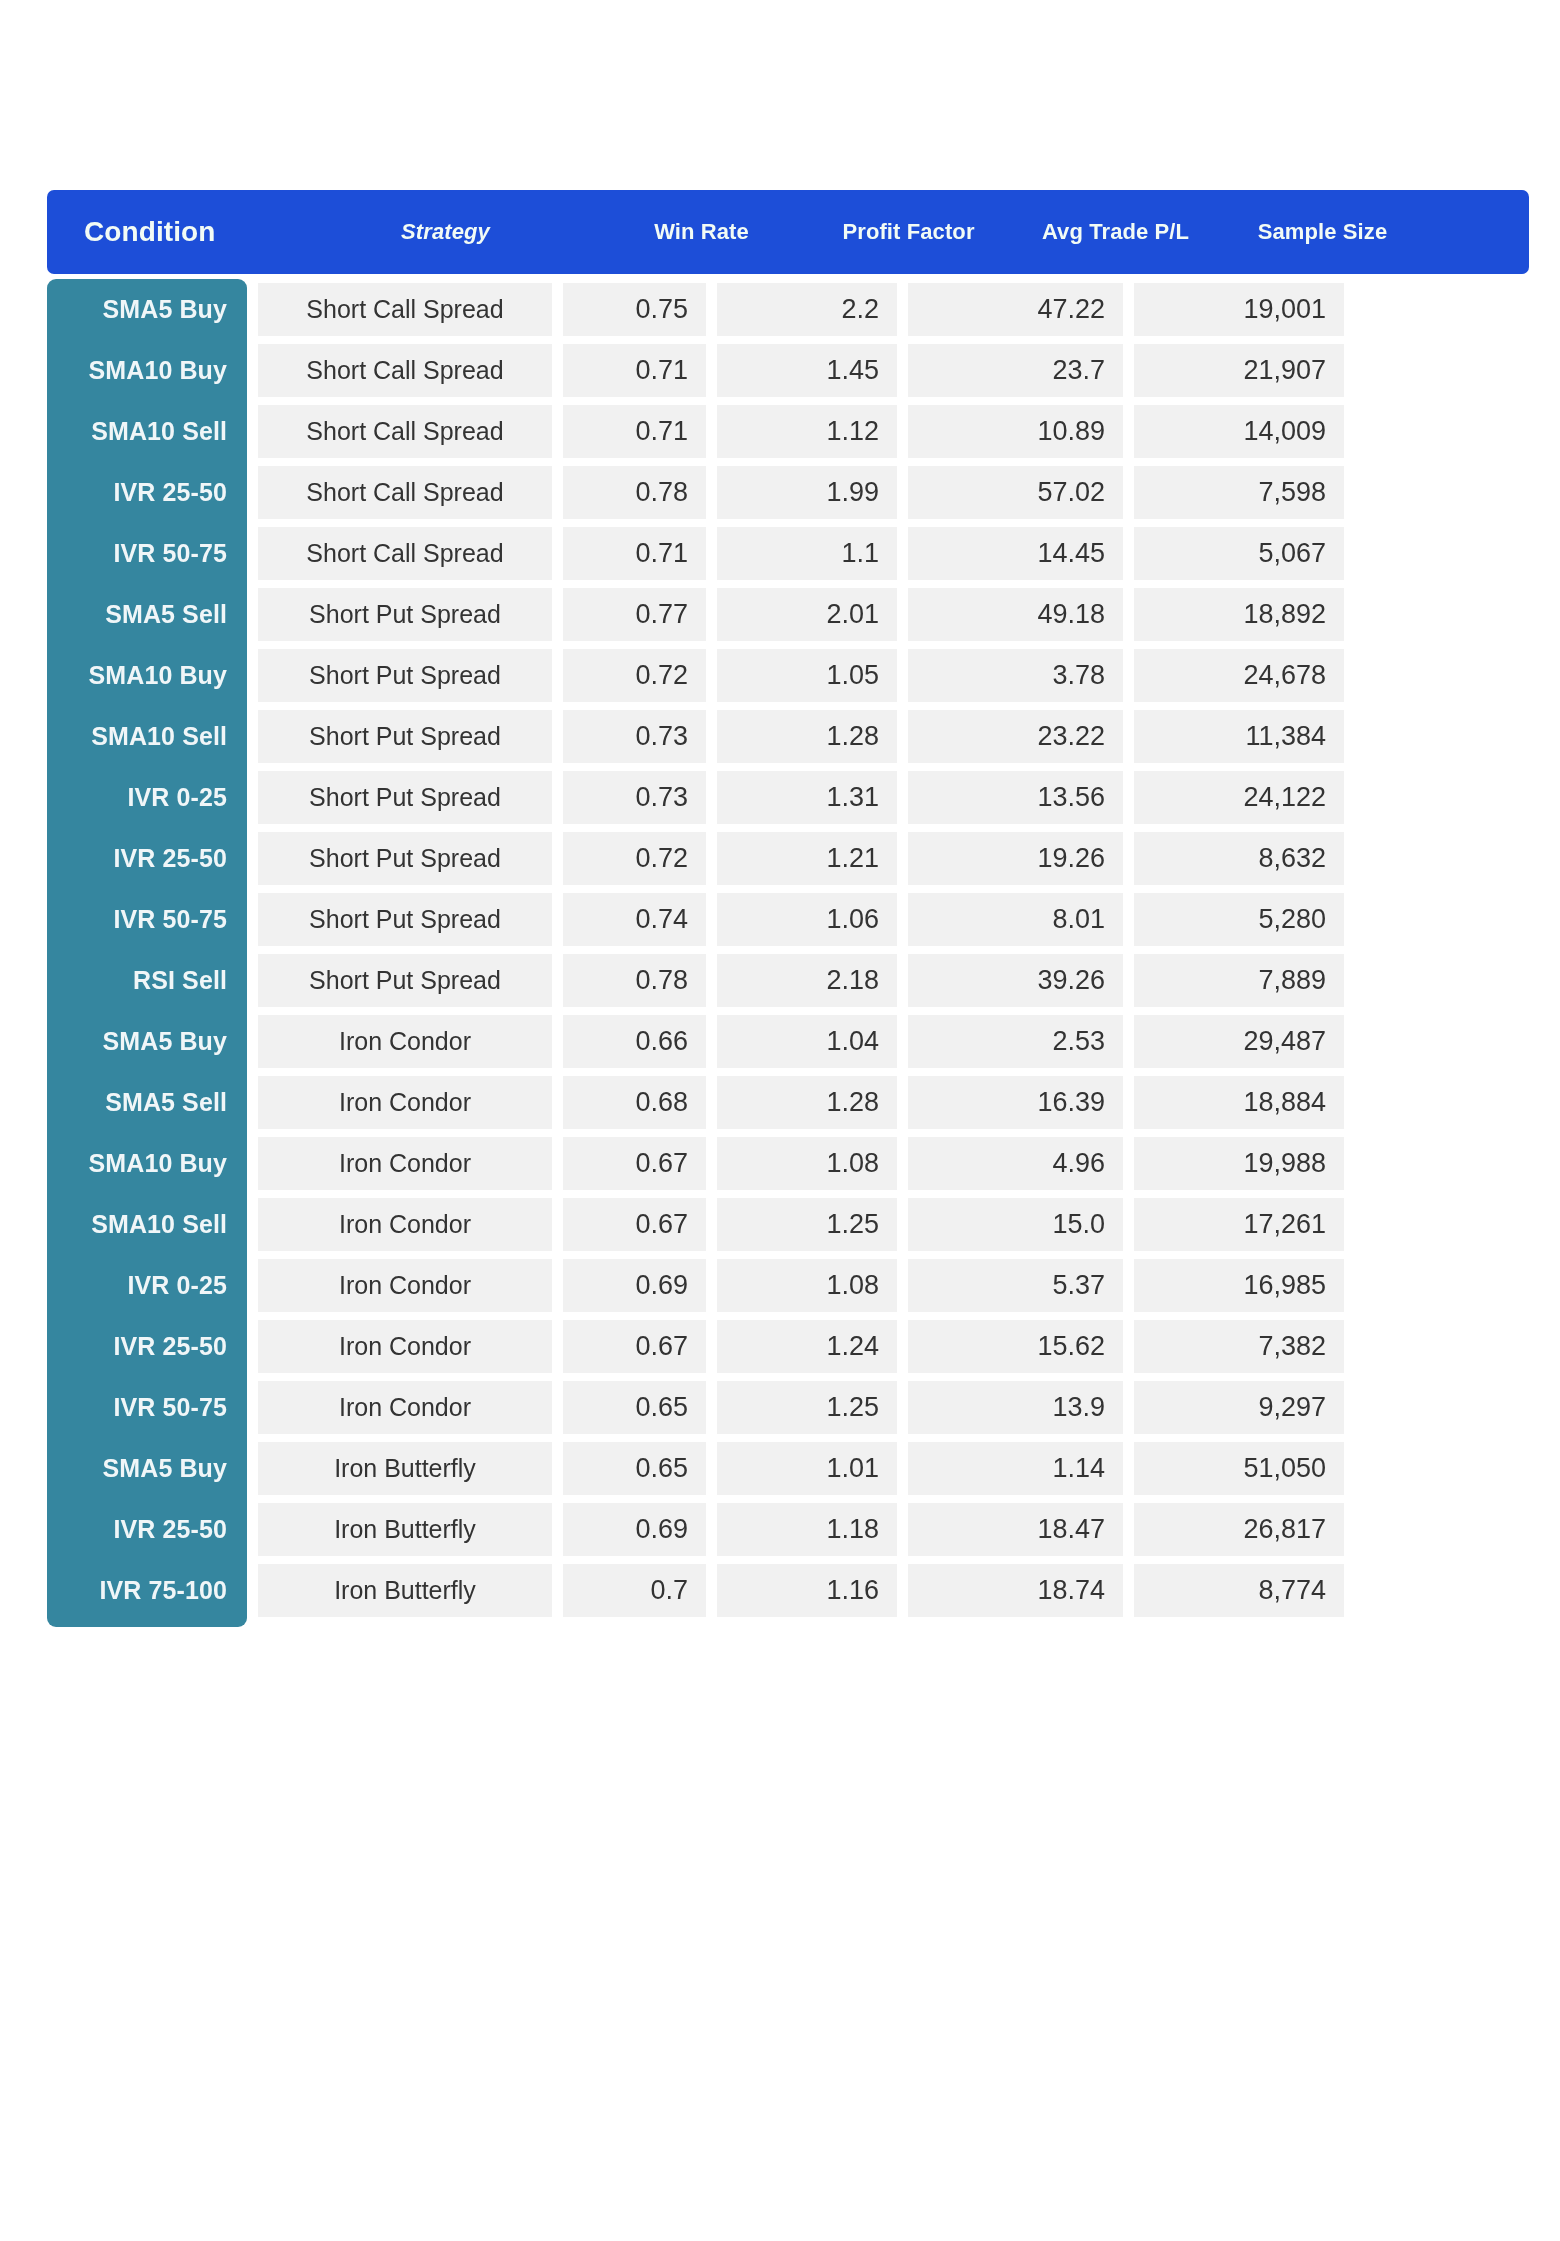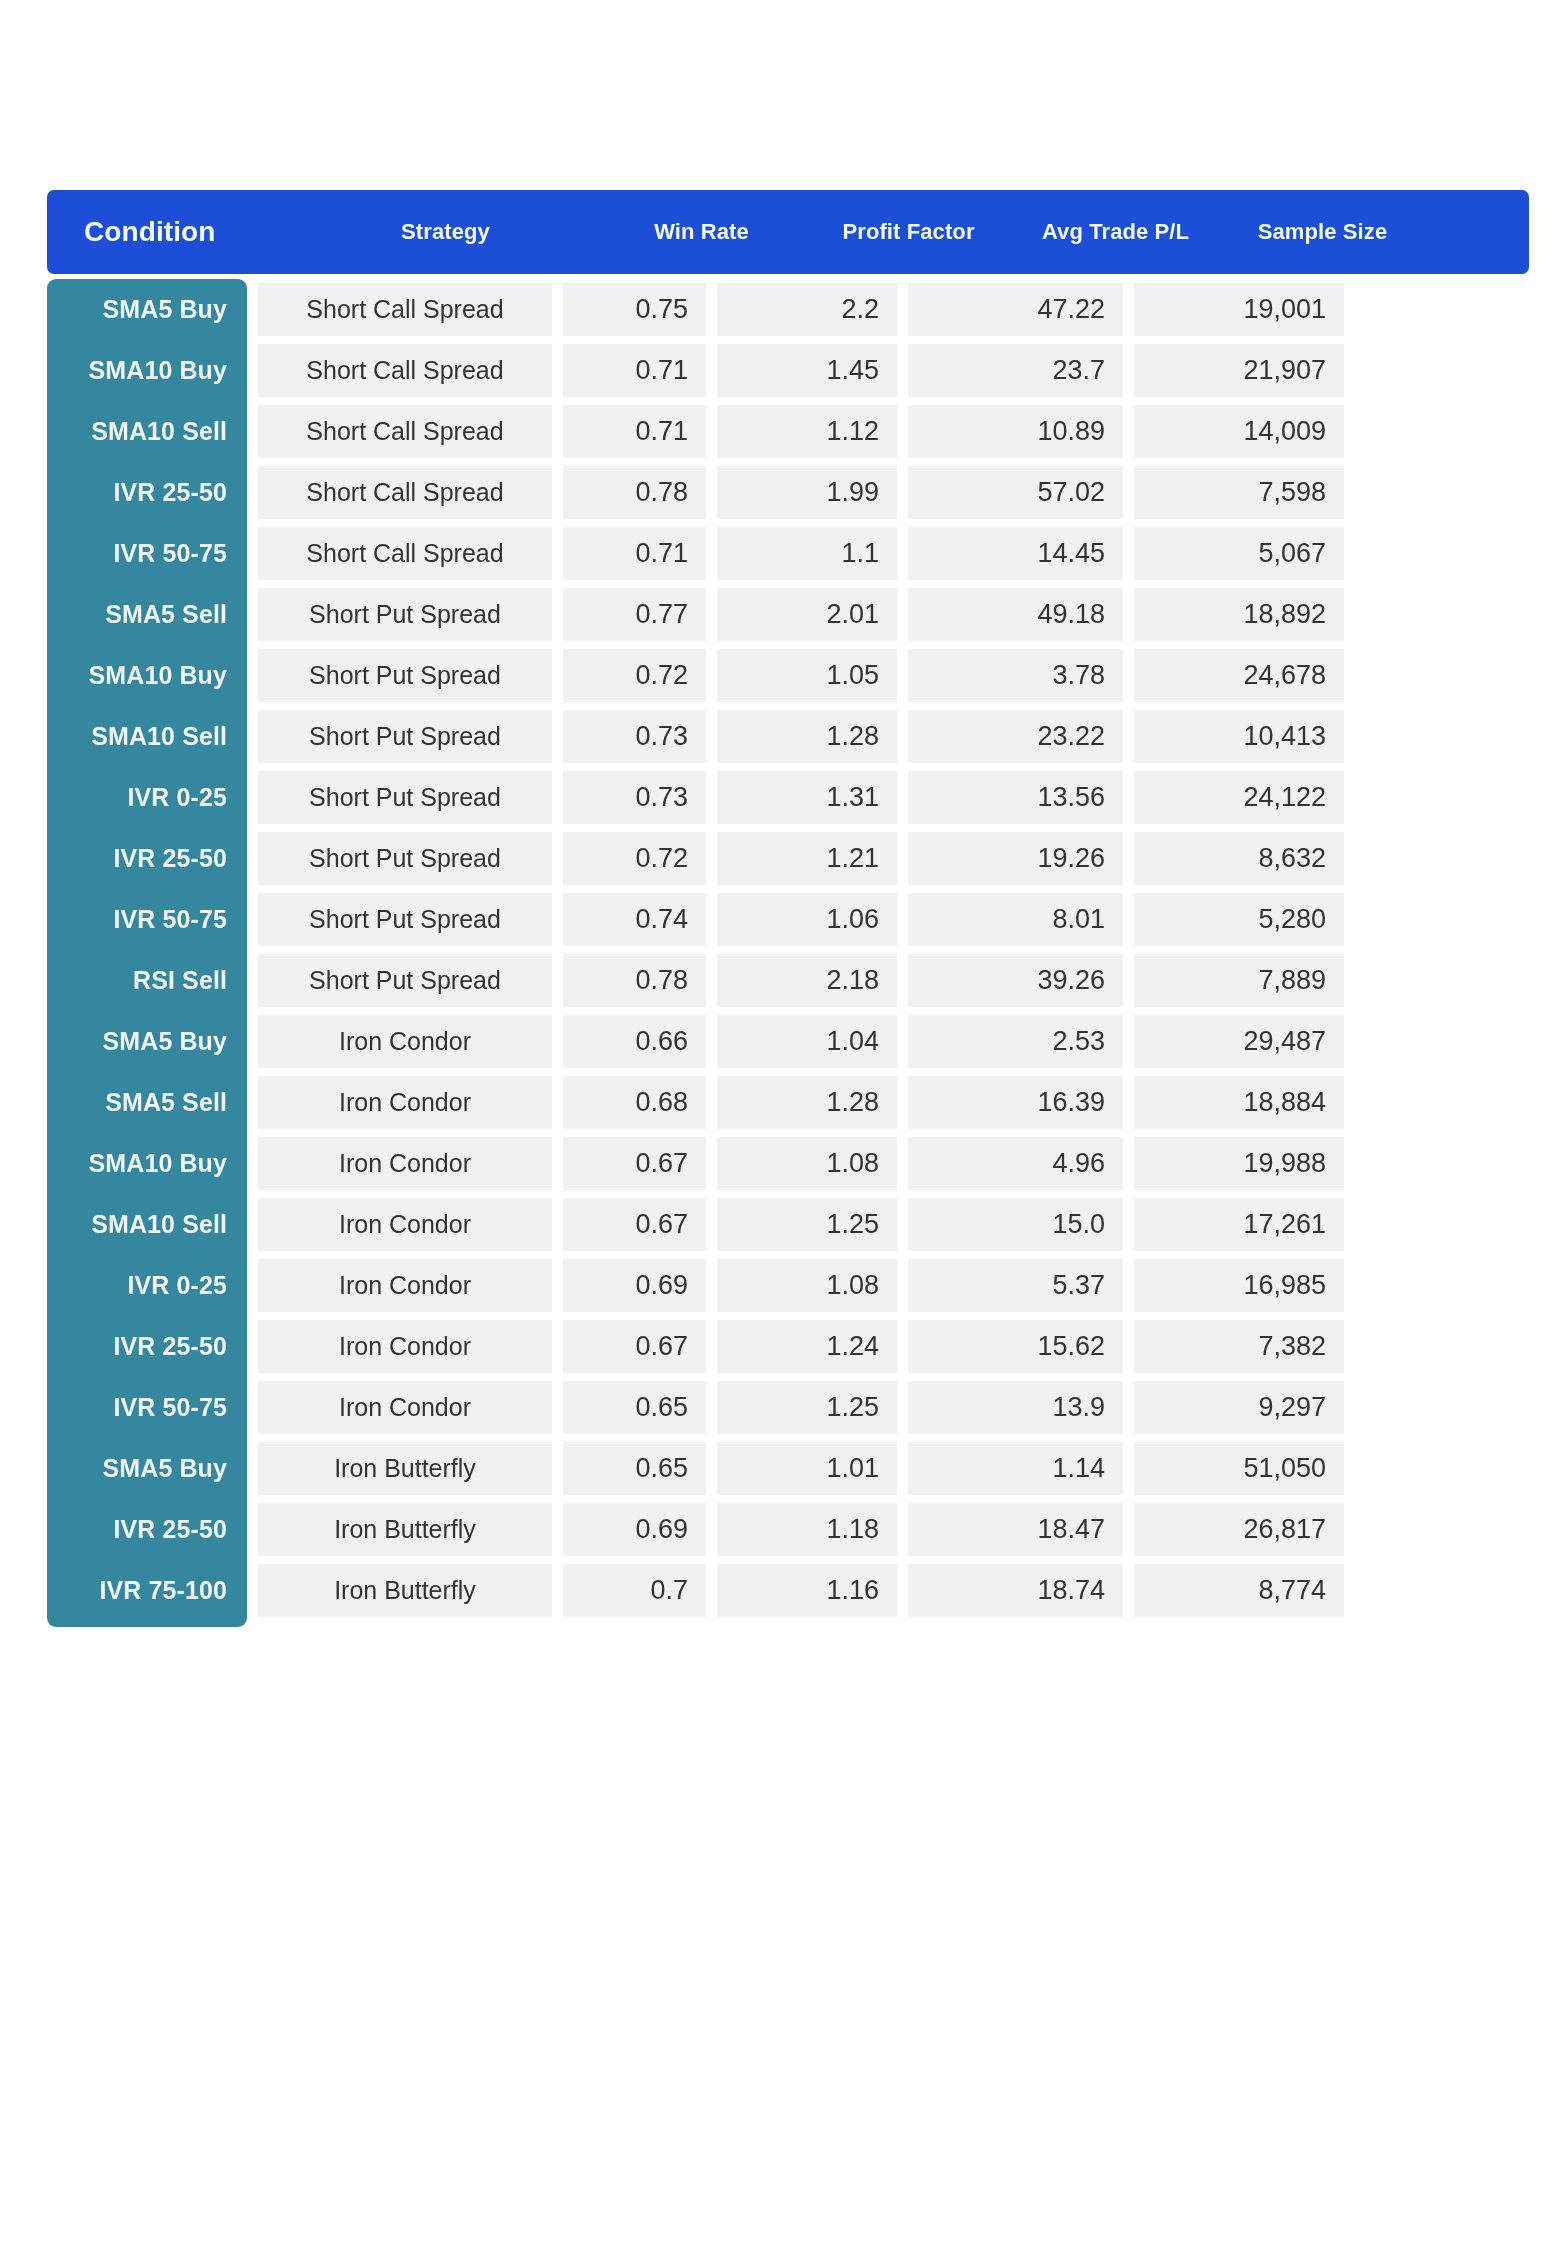--- a/index.html
+++ b/index.html
@@ -72,21 +72,21 @@
     letter-spacing: 0.1px;
     box-sizing: border-box;
     white-space: nowrap;
   }
   .th-condition {
     width: 246px;
     font-size: 28px;
     text-align: left;
     padding-left: 37px;
   }
-  .th-strategy  { width: 305px; text-align: center; }
+  .th-strategy  { width: 305px; text-align: center; font-style: italic; }
   .th-num       { width: 207px; text-align: center; }
   .th-num.wide  { width: 207px; }
 
   
   .tbody {
     position: relative;
     padding-top: 5px;
   }
 
   
@@ -228,21 +228,21 @@
           <div class="cell cell-num c-pf">1.05</div>
           <div class="cell cell-num c-pl">3.78</div>
           <div class="cell cell-num c-ss">24,678</div>
         </div>
         <div class="row">
           <div class="cell cell-condition">SMA10 Sell</div>
           <div class="cell cell-strategy">Short Put Spread</div>
           <div class="cell cell-num c-win">0.73</div>
           <div class="cell cell-num c-pf">1.28</div>
           <div class="cell cell-num c-pl">23.22</div>
-          <div class="cell cell-num c-ss">10,413</div>
+          <div class="cell cell-num c-ss">11,384</div>
         </div>
         <div class="row">
           <div class="cell cell-condition">IVR 0-25</div>
           <div class="cell cell-strategy">Short Put Spread</div>
           <div class="cell cell-num c-win">0.73</div>
           <div class="cell cell-num c-pf">1.31</div>
           <div class="cell cell-num c-pl">13.56</div>
           <div class="cell cell-num c-ss">24,122</div>
         </div>
         <div class="row">

